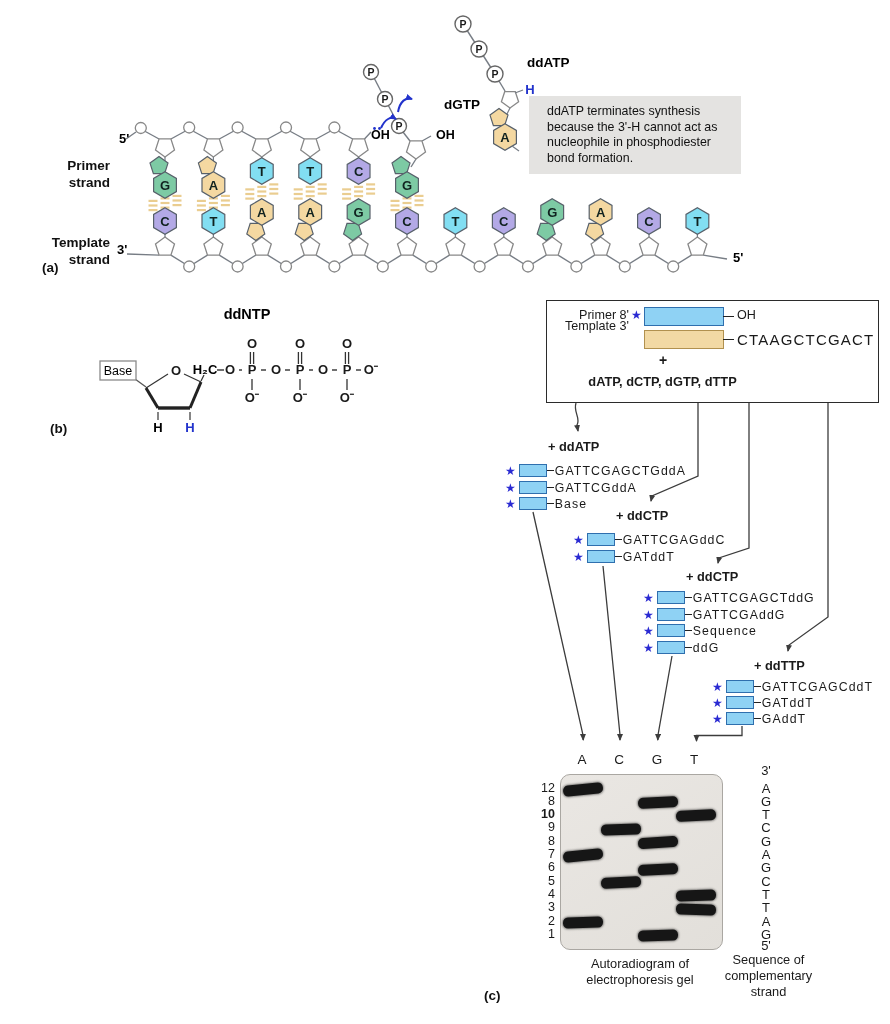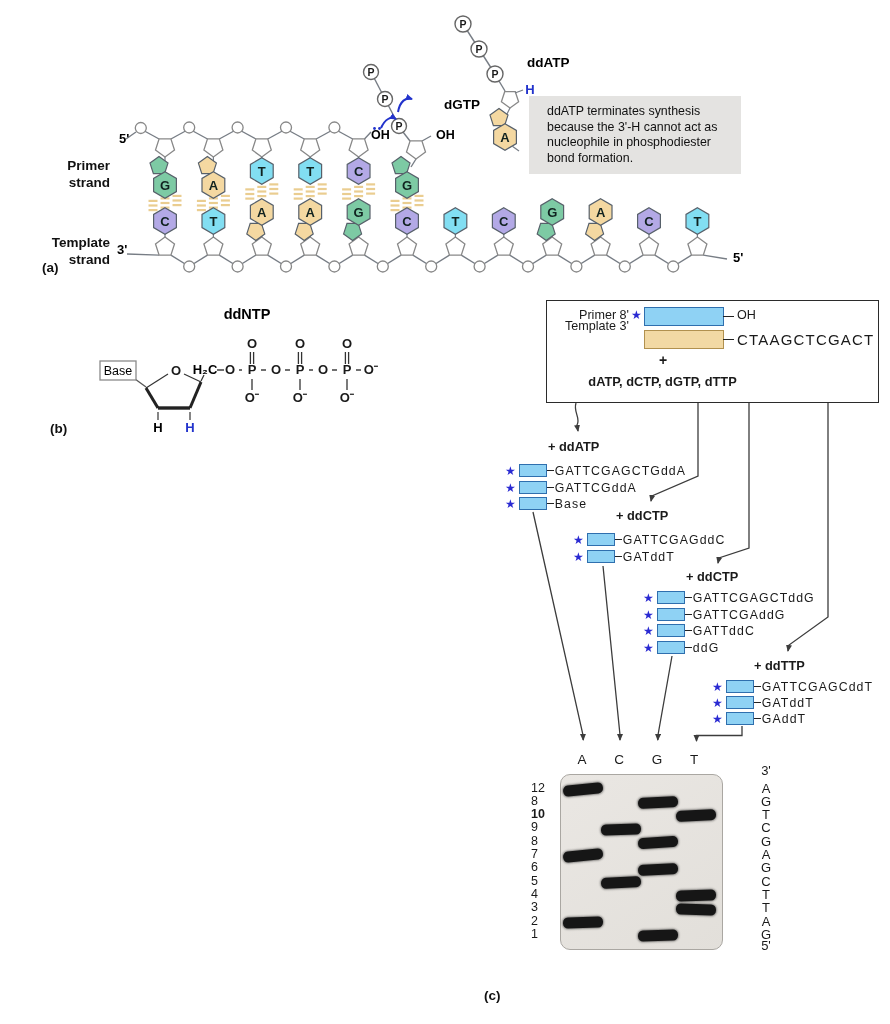--- a/index.html
+++ b/index.html
@@ -21,21 +21,21 @@
   .prod{position:absolute;display:flex;align-items:center;height:15px;}
   .prod .star{margin-right:3px;}
   .prod .pbox{width:26px;height:11px;}
   .prod .dash{width:7px;}
   .prod .lbl{font-size:12.3px;letter-spacing:1.1px;font-weight:500;margin-left:1px;white-space:nowrap;}
   .gtitle{position:absolute;font-weight:bold;font-size:12.8px;white-space:nowrap;}
   .lane{position:absolute;font-size:13.5px;width:16px;text-align:center;}
   .gel{position:absolute;background:linear-gradient(145deg,#eae7e3,#e2dfda);
        border:1.4px solid #aaa7a2;border-radius:10px;}
   .band{position:absolute;background:#161616;border-radius:5px;box-shadow:0 0 2px 1px rgba(25,25,25,.45);}
-  .rownum{position:absolute;font-size:12.5px;width:24px;text-align:left;}
+  .rownum{position:absolute;font-size:12.5px;width:24px;text-align:right;}
   .seqcol{position:absolute;font-size:13px;width:20px;text-align:center;font-weight:500;}
   .caption{position:absolute;font-size:12.8px;line-height:16px;text-align:center;}
 </style>
 </head>
 <body>
 
 <div class="page">
 
   <svg id="svgA" width="890" height="292" viewBox="0 0 890 292">
     <defs>
@@ -404,21 +404,21 @@
   <div class="prod" style="left:643px;top:607px">
       <span class="star">★</span>
       <span class="pbox"></span>
       <span class="dash"></span>
       <span class="lbl">GATTCGAddG</span>
     </div>
   <div class="prod" style="left:643px;top:623px">
       <span class="star">★</span>
       <span class="pbox"></span>
       <span class="dash"></span>
-      <span class="lbl">GATTddC</span>
+      <span class="lbl">Sequence</span>
     </div>
   <div class="prod" style="left:643px;top:640px">
       <span class="star">★</span>
       <span class="pbox"></span>
       <span class="dash"></span>
       <span class="lbl">ddG</span>
     </div>
 
   <div class="prod" style="left:712px;top:679px">
       <span class="star">★</span>
@@ -483,15 +483,17 @@
       <div class="seqcol" style="left: 756px; top: 873.6px;">C</div>
       <div class="seqcol" style="left: 756px; top: 886.9px;">T</div>
       <div class="seqcol" style="left: 756px; top: 900.2px;">T</div>
       <div class="seqcol" style="left: 756px; top: 913.5px;">A</div>
       <div class="seqcol" style="left: 756px; top: 926.8px;">G</div>
     </div>
 
   <div class="seqcol" style="left:756px;top:763px">3'</div>
   <div class="seqcol" style="left:756px;top:938px">5'</div>
 
+  <div class="caption" style="left:565px;top:956px;width:150px">Autoradiogram of electrophoresis gel</div>
+  <div class="caption" style="left:716px;top:952px;width:105px">Sequence of complementary strand</div>
   <div class="panel-tag" style="left:484px;top:988px">(c)</div>
 
 </div>
 
 </body></html>

